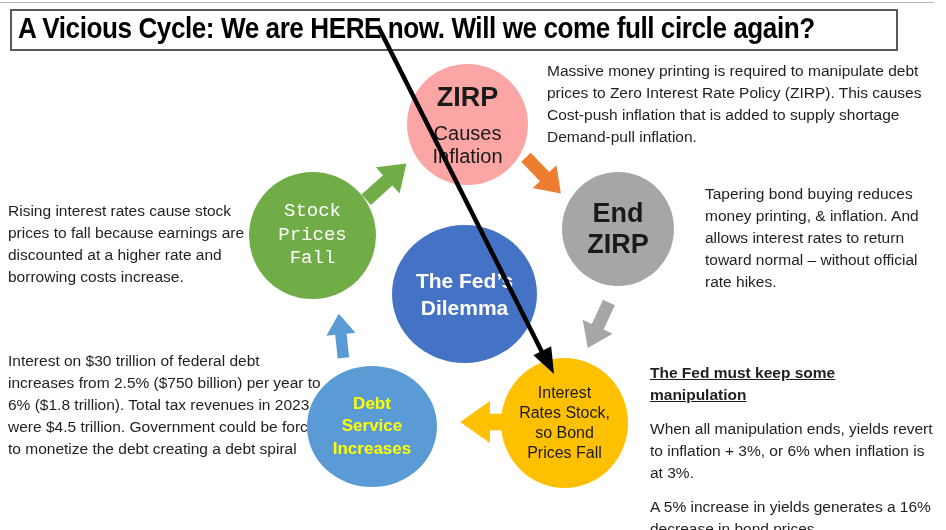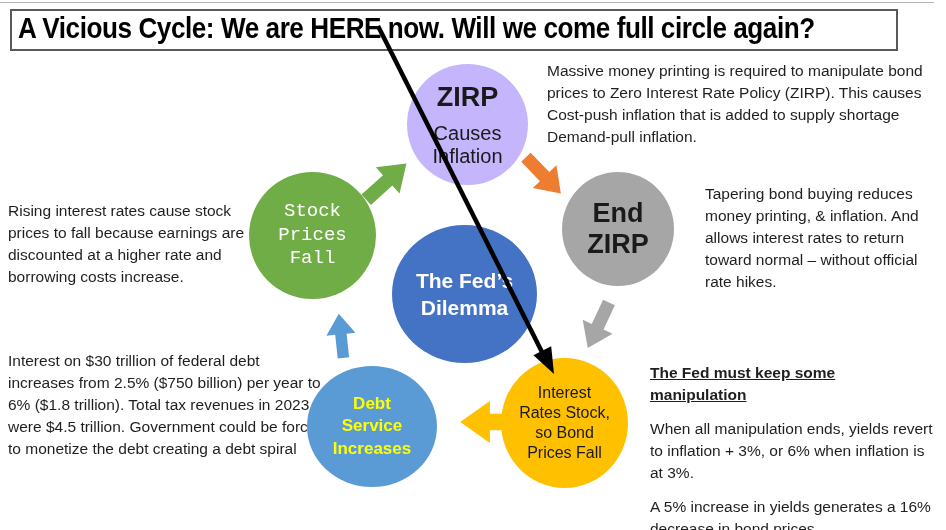--- a/index.html
+++ b/index.html
@@ -61,21 +61,21 @@
 <body>
 
 <div class="slide">
 
   <div class="top-rule"></div>
 
   <div class="title-box">
     <span class="title-text">A Vicious Cycle: We are HERE now. Will we come full circle again?</span>
   </div>
 
-  <div class="note note-top-right">Massive money printing is required to manipulate bond prices to Zero Interest Rate Policy (ZIRP). This causes Cost-push inflation that is added to supply shortage Demand-pull inflation.</div>
+  <div class="note note-top-right">Massive money printing is required to manipulate debt prices to Zero Interest Rate Policy (ZIRP). This causes Cost-push inflation that is added to supply shortage Demand-pull inflation.</div>
   <div class="note note-right">Tapering bond buying reduces money printing, &amp; inflation. And allows interest rates to return toward normal – without official rate hikes.</div>
   <div class="note note-left">Rising interest rates cause stock prices to fall because earnings are discounted at a higher rate and borrowing costs increase.</div>
   <div class="note note-bottom-left">Interest on $30 trillion of federal debt increases from 2.5% ($750 billion) per year to 6% ($1.8 trillion). Total tax revenues in 2023 were $4.5 trillion. Government could be forced to monetize the debt creating a debt spiral</div>
   <div class="note note-bottom-right">
     <p class="note-heading">The Fed must keep some manipulation</p>
     <p>When all manipulation ends, yields revert to inflation + 3%, or 6% when inflation is at 3%.</p>
     <p>A 5% increase in yields generates a 16% decrease in bond prices</p>
   </div>
 
   <svg class="blockarrow ba-stock-zirp" width="56" height="40" viewBox="0 0 60 40" style="fill: rgb(112, 173, 71);">
@@ -87,21 +87,21 @@
   <svg class="blockarrow ba-end-rates" width="52" height="38" viewBox="0 0 60 40" style="fill: rgb(166, 166, 166);">
     <polygon points="0,12.5 31,12.5 31,1 58,20 31,39 31,27.5 0,27.5"></polygon>
   </svg>
   <svg class="blockarrow ba-rates-debt" width="74" height="44" viewBox="0 0 60 40" style="fill: rgb(255, 192, 0);">
     <polygon points="0,12.5 31,12.5 31,1 58,20 31,39 31,27.5 0,27.5"></polygon>
   </svg>
   <svg class="blockarrow ba-debt-stock" width="46" height="38" viewBox="0 0 60 40" style="fill: rgb(91, 155, 213);">
     <polygon points="0,12.5 31,12.5 31,1 58,20 31,39 31,27.5 0,27.5"></polygon>
   </svg>
 
-  <div class="circle c-zirp" style="background-color: #c4b5fd; color: rgb(26, 26, 26);">
+  <div class="circle c-zirp" style="background-color: #fca5a5; color: rgb(26, 26, 26);">
     <div class="c-title">ZIRP</div>
     <div class="c-sub">Causes Inflation</div>
   </div>
 
   <div class="circle c-endzirp" style="background-color: rgb(166, 166, 166); color: rgb(26, 26, 26); text-align: center;">
     <div class="c-label">End ZIRP</div>
   </div>
 
   <div class="circle c-stock" style="background-color: rgb(112, 173, 71); color: rgb(255, 255, 255);">
     <div class="c-label">Stock Prices Fall</div>

